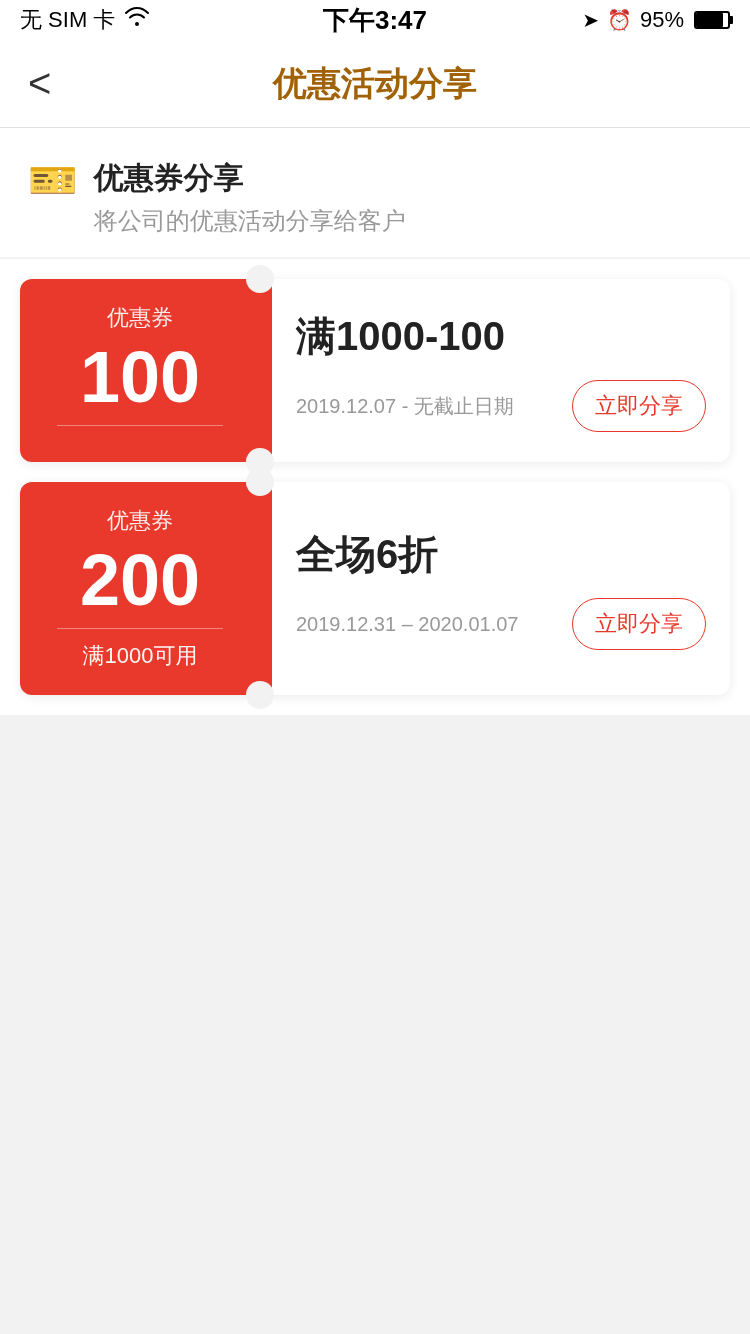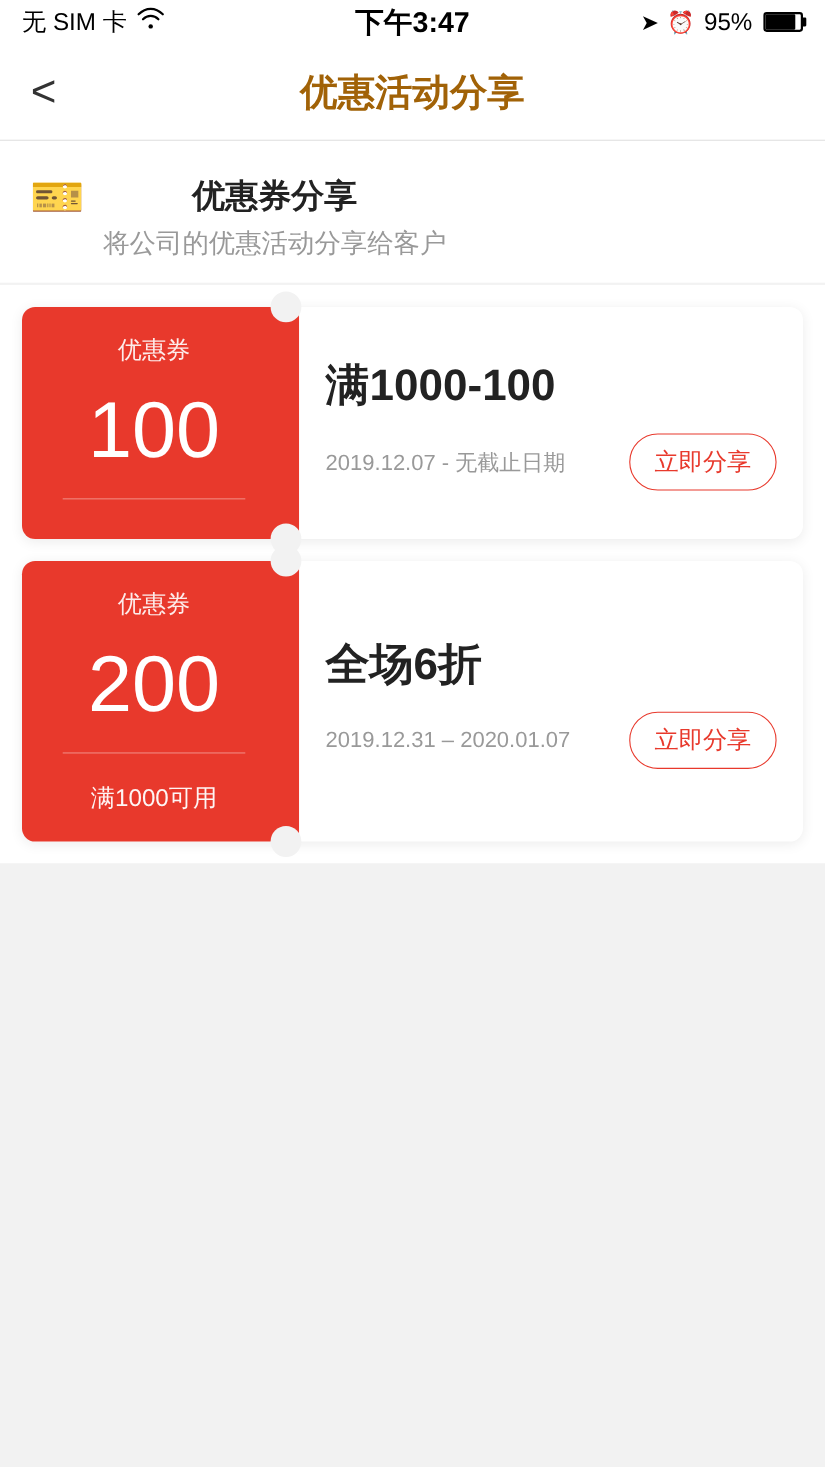--- a/index.html
+++ b/index.html
@@ -84,21 +84,20 @@
     }
     .section-text-group {
       display: flex;
       flex-direction: column;
       gap: 6px;
     }
     .section-title {
       font-size: 30px;
       font-weight: 600;
       color: #222;
-      text-align: center;
     }
     .section-subtitle {
       font-size: 24px;
       color: #999;
     }
 
     
     .coupon-list {
       background: #fff;
       margin-top: 2px;
@@ -124,21 +123,20 @@
       background: #e8392c;
       width: 240px;
       flex-shrink: 0;
       display: flex;
       flex-direction: column;
       align-items: center;
       justify-content: center;
       padding: 24px 16px;
       border-radius: 12px 0 0 12px;
       position: relative;
-      gap: 14px;
     }
 
     
     .coupon-left::after {
       content: '';
       position: absolute;
       right: -12px;
       top: 0;
       bottom: 0;
       width: 24px;
@@ -159,21 +157,21 @@
     .coupon-notch-top { top: -14px; }
     .coupon-notch-bottom { bottom: -14px; }
 
     .coupon-label {
       font-size: 22px;
       color: rgba(255,255,255,0.9);
       margin-bottom: 8px;
     }
     .coupon-amount {
       font-size: 72px;
-      font-weight: 400;
+      font-weight: 700;
       color: #fff;
       line-height: 1;
       margin-bottom: 12px;
     }
     .coupon-divider {
       width: 80%;
       height: 1px;
       background: rgba(255,255,255,0.4);
       margin-bottom: 12px;
     }

